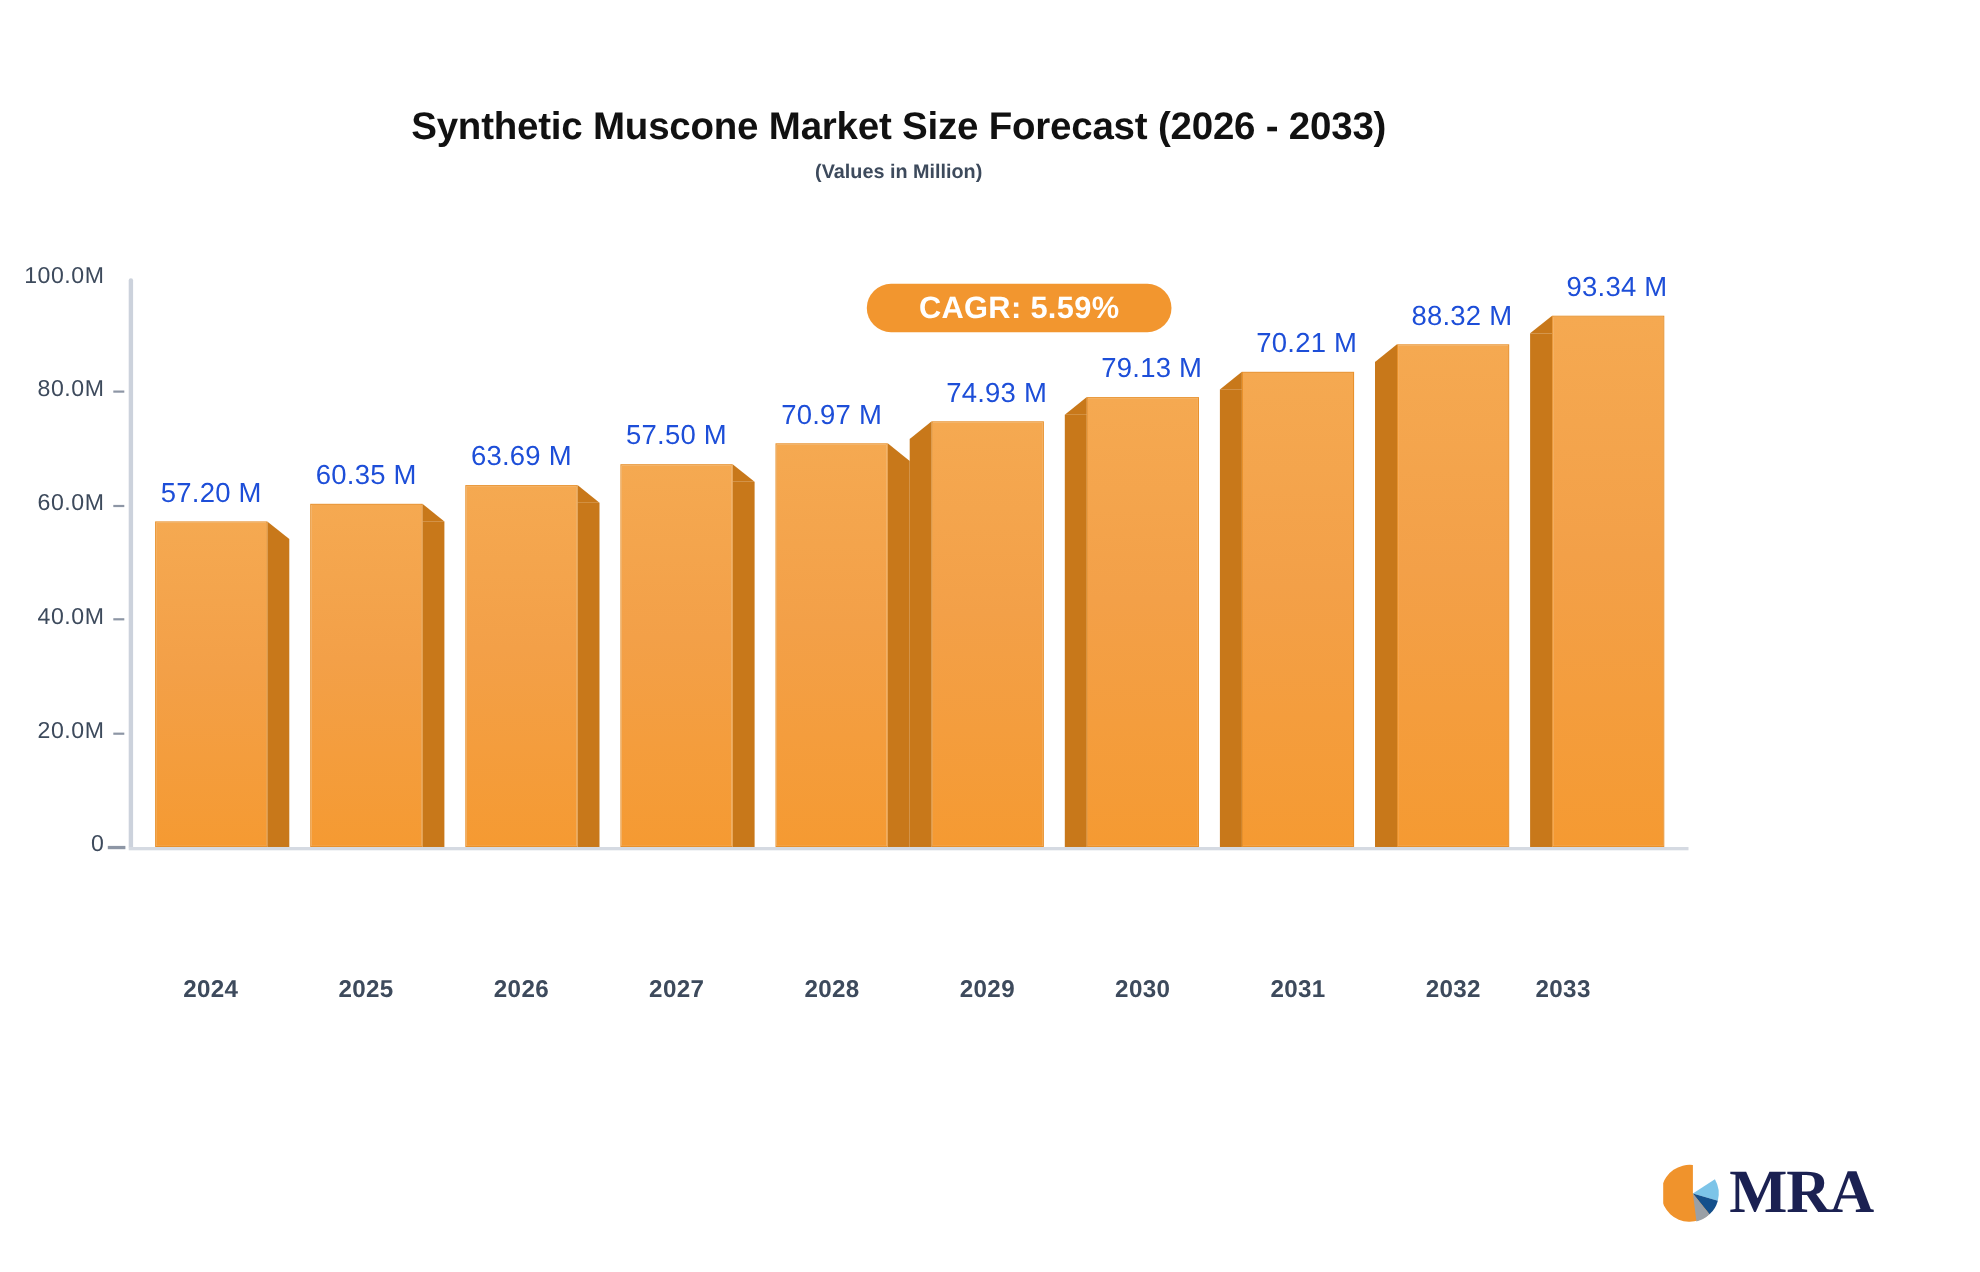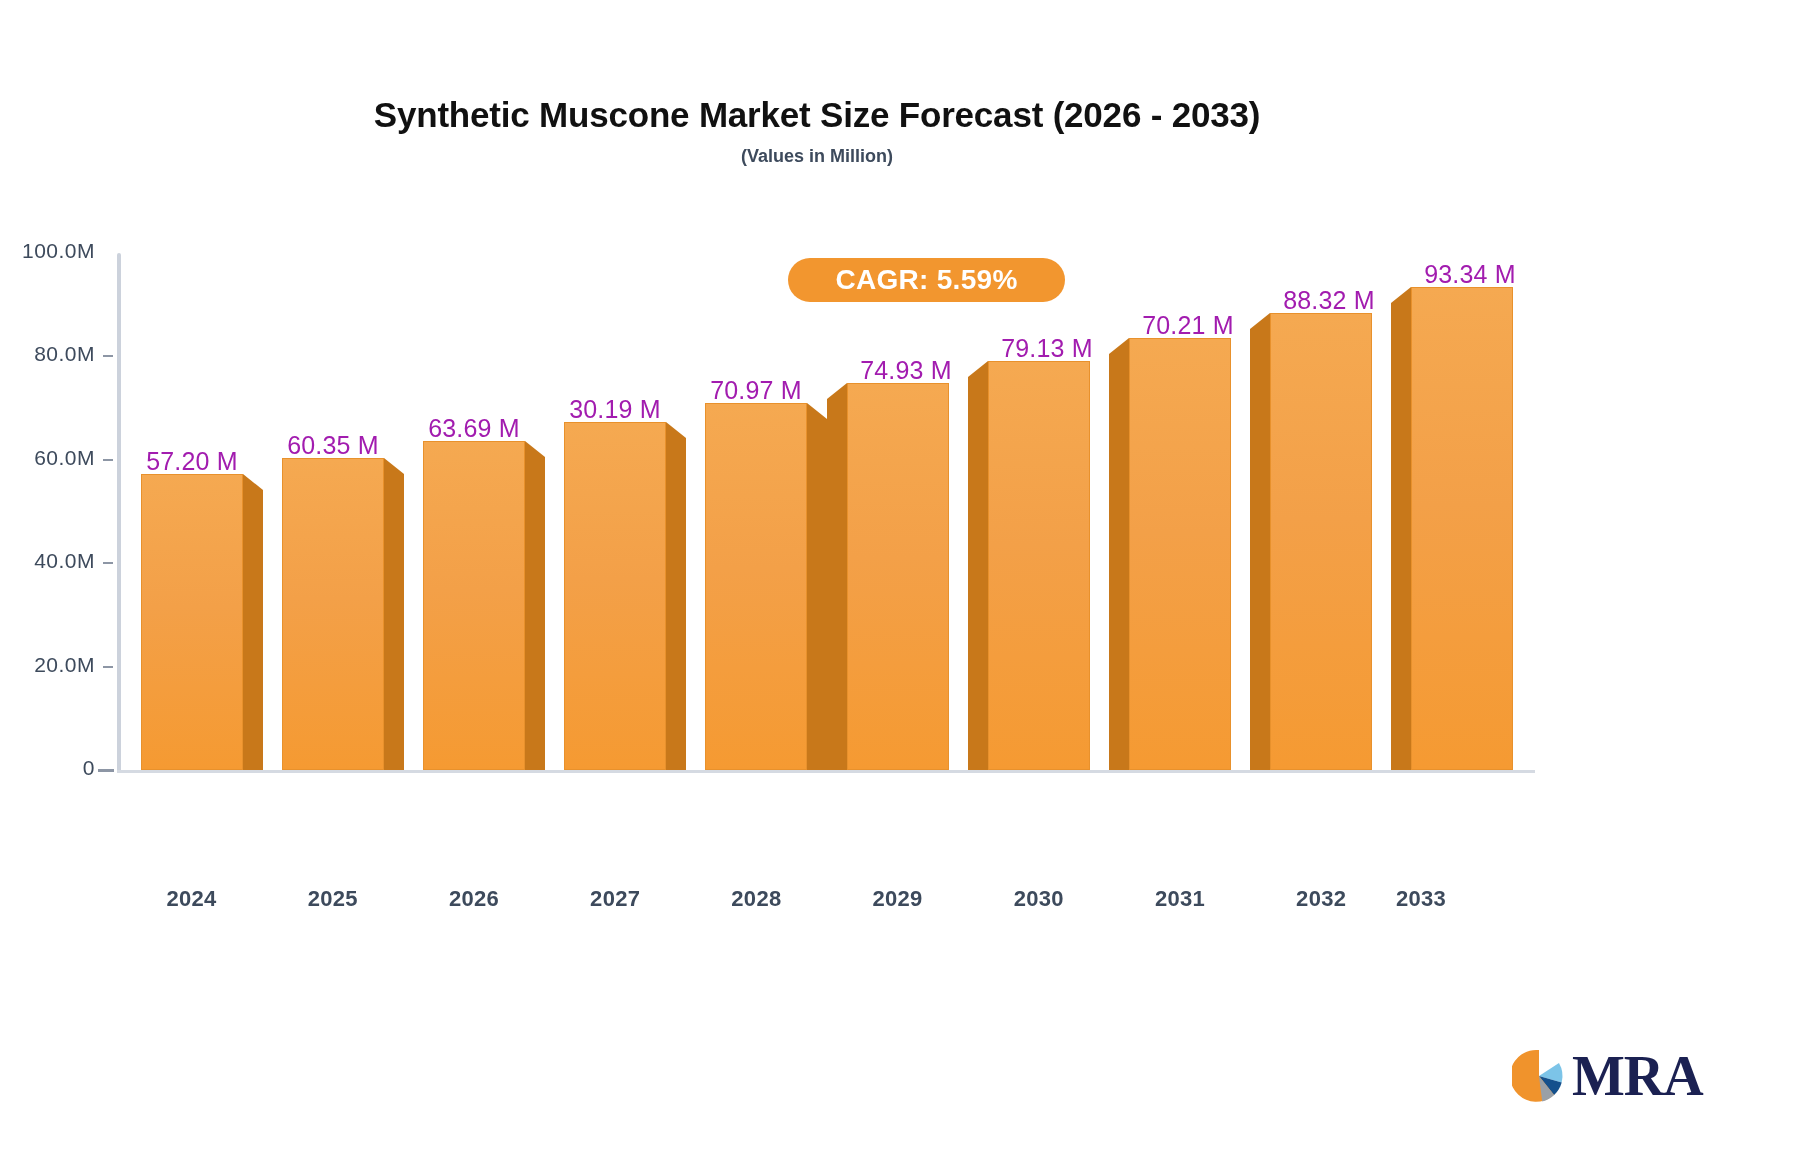--- a/index.html
+++ b/index.html
@@ -169,36 +169,35 @@
   }
   .bar-cap.left {
     right: 100%;
     border-bottom: 16px solid #c8781a;
     border-left: 20px solid transparent;
   }
 
   .bar-value {
     position: absolute;
     font-size: 25px;
-    color: #a21caf;
+    color: #1d4ed8;
     white-space: nowrap;
     text-align: center;
     letter-spacing: 0.2px;
-    margin-top: 13px;
   }
 
   
   .logo {
     position: absolute;
     left: 1512px;
     top: 1040px;
     width: 200px;
     height: 72px;
     display: flex;
-    align-items: center;
+    align-items: flex-end;
     gap: 6px;
   }
   .logo-mark { width: 54px; height: 54px; flex: none; }
   .logo-text {
     font-family: "Liberation Serif", serif;
     font-size: 56px;
     font-weight: bold;
     color: #1b2152;
     line-height: 1;
     letter-spacing: -1px;
@@ -258,21 +257,21 @@
           <div class="bar-side right" style="height: 313.277px; width: 20px;"></div>
           <div class="bar-cap right" style="top: 0px;"></div>
           <div class="bar-face" style="height: 329.277px;"></div>
         </div>
         <div class="bar-value" style="width: 182px; left: 383px; top: 400.723px;">63.69 M</div>
         <div class="bar-group" style="left: 564px; top: 422.421px; width: 102px; height: 347.579px;">
           <div class="bar-side right" style="height: 331.579px; width: 20px;"></div>
           <div class="bar-cap right" style="top: 0px;"></div>
           <div class="bar-face" style="height: 347.579px;"></div>
         </div>
-        <div class="bar-value" style="width: 182px; left: 524px; top: 382.421px;">30.19 M</div>
+        <div class="bar-value" style="width: 182px; left: 524px; top: 382.421px;">57.50 M</div>
         <div class="bar-group" style="left: 705px; top: 403.085px; width: 102px; height: 366.915px;">
           <div class="bar-side right" style="height: 350.915px; width: 20px;"></div>
           <div class="bar-cap right" style="top: 0px;"></div>
           <div class="bar-face" style="height: 366.915px;"></div>
         </div>
         <div class="bar-value" style="width: 182px; left: 665px; top: 363.085px;">70.97 M</div>
         <div class="bar-group" style="left: 847px; top: 382.612px; width: 102px; height: 387.388px;">
           <div class="bar-side left" style="height: 371.388px; width: 20px;"></div>
           <div class="bar-cap left" style="top: 0px;"></div>
           <div class="bar-face" style="height: 387.388px;"></div>

